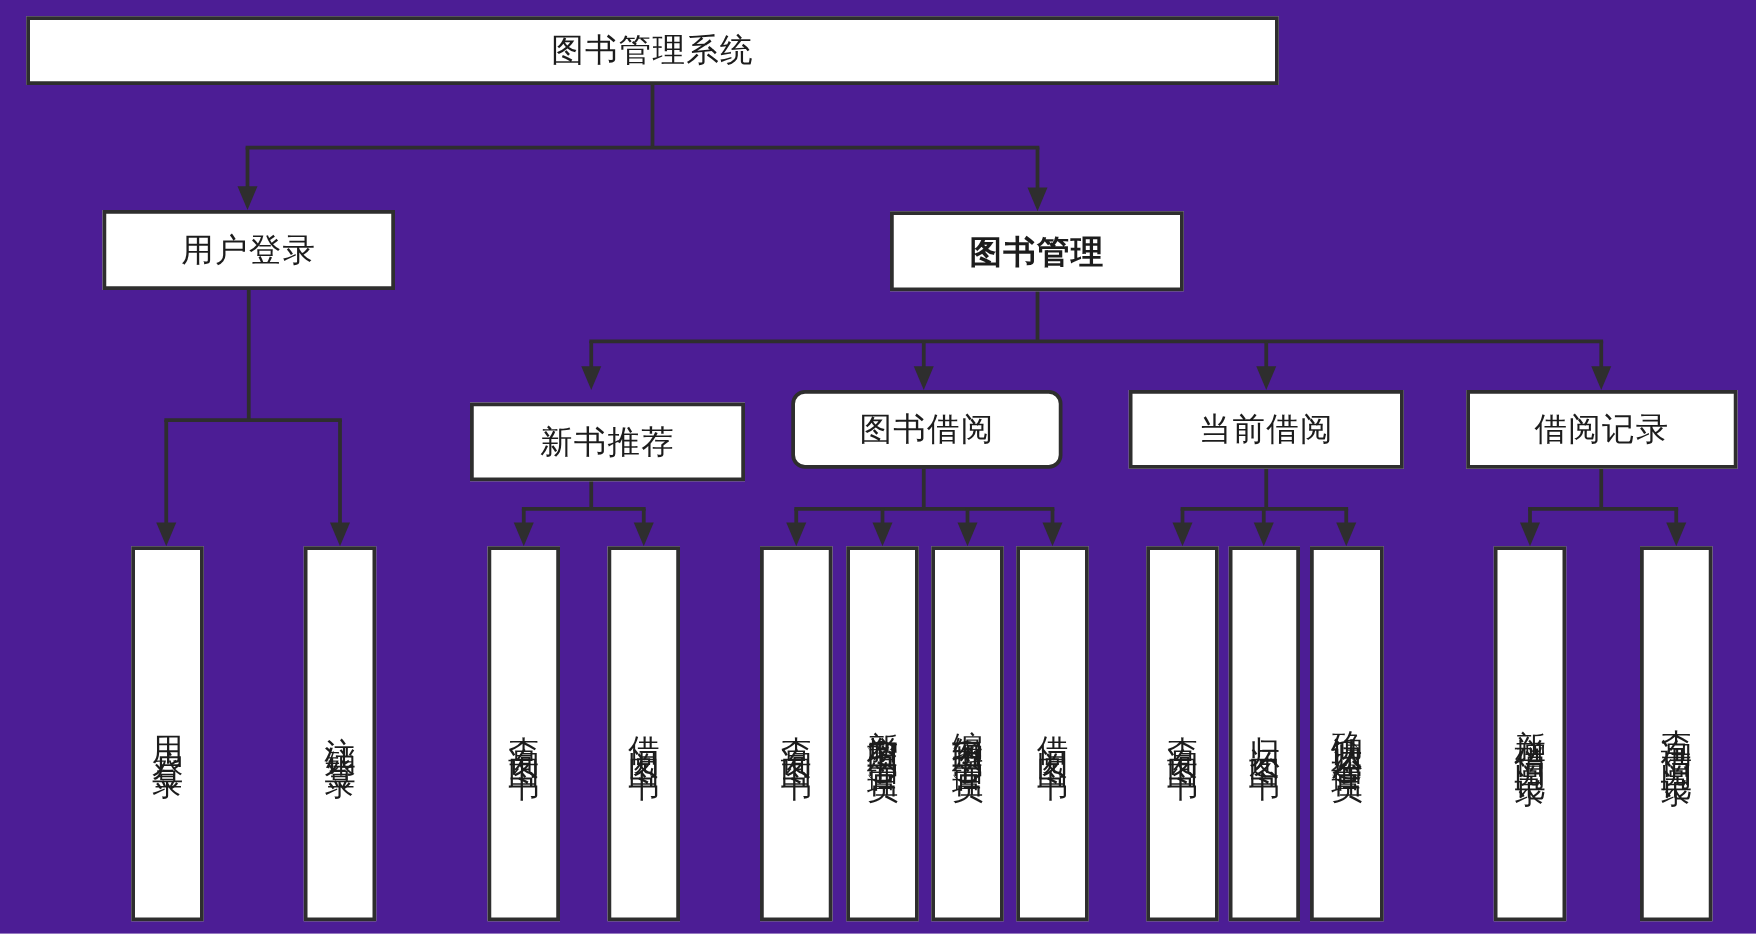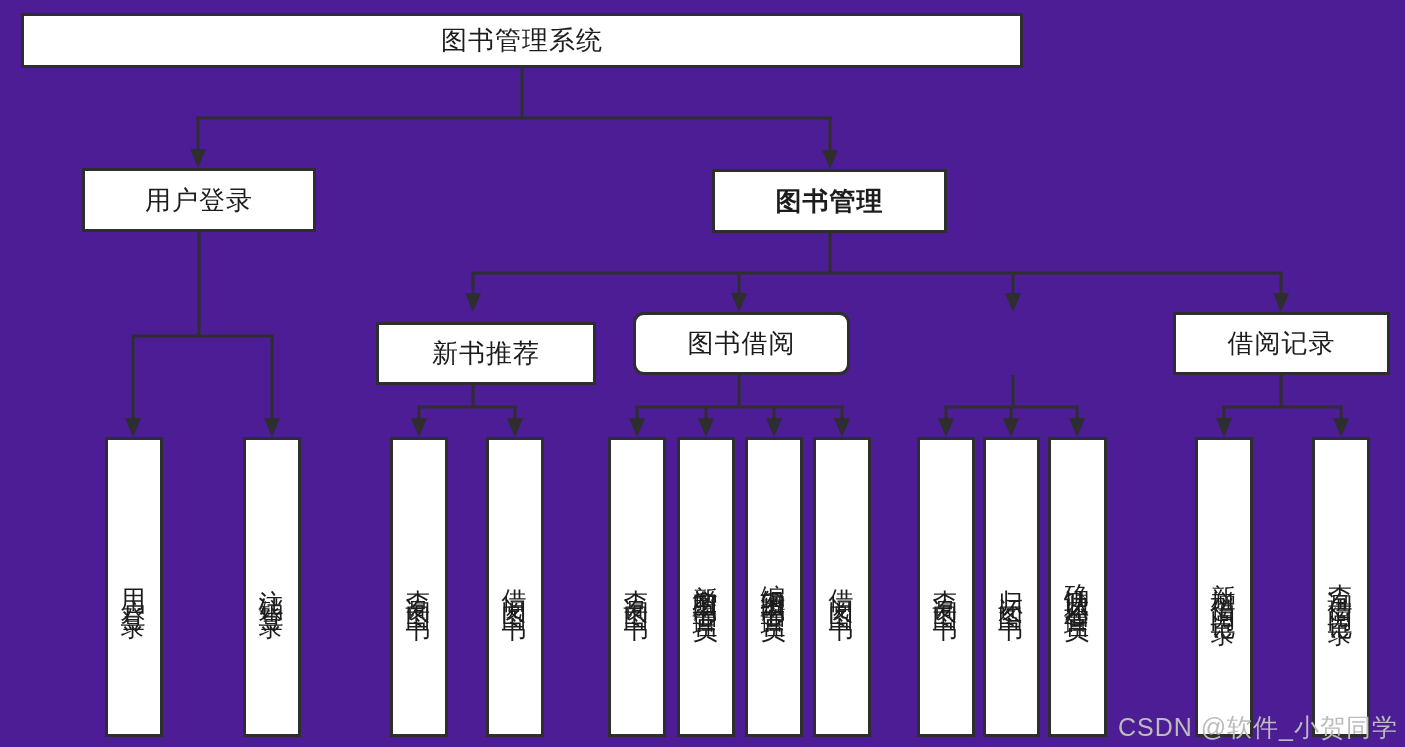--- a/index.html
+++ b/index.html
@@ -140,20 +140,21 @@
     </g>
   </svg>
 
   <div id="root-box" class="box">图书管理系统</div>
 
   <div id="n-user" class="box">用户登录</div>
   <div id="n-mgmt" class="box">图书管理</div>
 
   <div id="n-newbook" class="box">新书推荐</div>
   <div id="n-borrow" class="box">图书借阅</div>
+  <div id="n-current" class="box">当前借阅</div>
   <div id="n-records" class="box">借阅记录</div>
 
   <div id="lf-u0" class="vbox leaf">
     <span>用户登录</span>
   </div>
   <div id="lf-u1" class="vbox leaf">
     <span>注销登录</span>
   </div>
 
   <div id="lf-n0" class="vbox leaf">
@@ -186,14 +187,13 @@
     <span>确认归还（管理员）</span>
   </div>
 
   <div id="lf-r0" class="vbox leaf mid">
     <span>新增借阅记录</span>
   </div>
   <div id="lf-r1" class="vbox leaf mid">
     <span>查询借阅记录</span>
   </div>
 
-  <div id="watermark">CSDN @软件_小贺同学</div>
 </div>
 
 </body></html>

